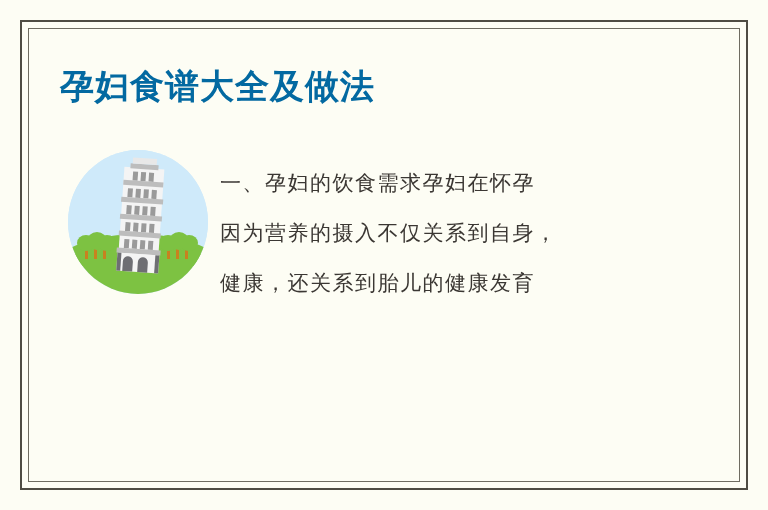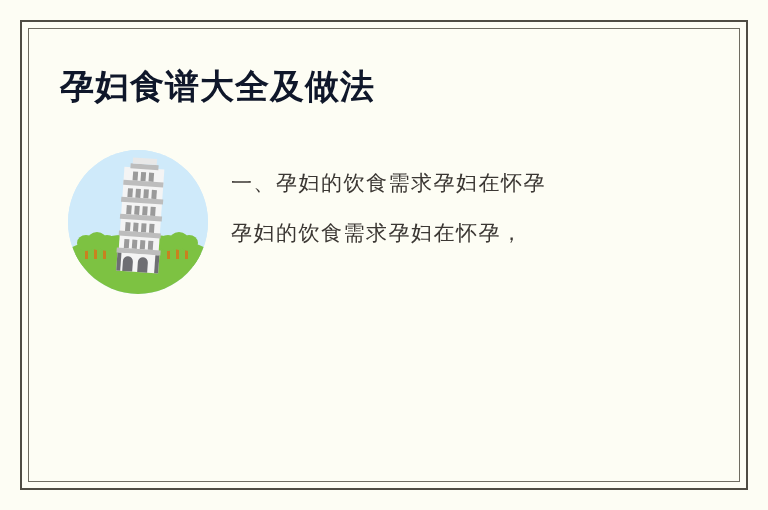--- a/index.html
+++ b/index.html
@@ -45,21 +45,21 @@
   }
 
   
   .title {
     position: absolute;
     left: 60px;
     top: 64px;
     font-size: 34px;
     line-height: 44px;
     letter-spacing: 1px;
-    color: #0f172a;
+    color: #0369a1;
     font-weight: 700;
     white-space: nowrap;
     font-family: "Liberation Sans", "DejaVu Sans", sans-serif;
     text-align: right;
   }
 
   
   .content {
     position: absolute;
     left: 60px;
@@ -81,21 +81,21 @@
   }
   .thumb svg {
     display: block;
     width: 140px;
     height: 144px;
   }
 
   
   .article {
     position: absolute;
-    left: 171px;
+    left: 160px;
     top: 10px;
     width: 430px;
   }
   .article-line {
     font-size: 21px;
     line-height: 50px;
     color: #3B3733;
     letter-spacing: 1.5px;
     white-space: nowrap;
     font-family: "DejaVu Sans", "Liberation Sans", sans-serif;
@@ -182,17 +182,18 @@
           <path d="M55 122 L55 112 A5 5 0 0 1 65 112 L65 122 Z" fill="#6E6E73"></path>
           <path d="M70 122 L70 112 A5 5 0 0 1 80 112 L80 122 Z" fill="#6E6E73"></path>
           <rect x="49" y="104" width="4" height="18" fill="#6E6E73"></rect>
           <rect x="87" y="104" width="4" height="18" fill="#6E6E73"></rect>
         </g>
       </svg>
     </div>
 
     <div class="article">
       <div class="article-line">一、孕妇的饮食需求孕妇在怀孕</div>
-      <div class="article-line">孕妇的饮食需求孕妇在怀孕，</div>
+      <div class="article-line">因为营养的摄入不仅关系到自身，</div>
+      <div class="article-line">健康，还关系到胎儿的健康发育</div>
     </div>
 
   </div>
 </div>
 
 </body></html>

